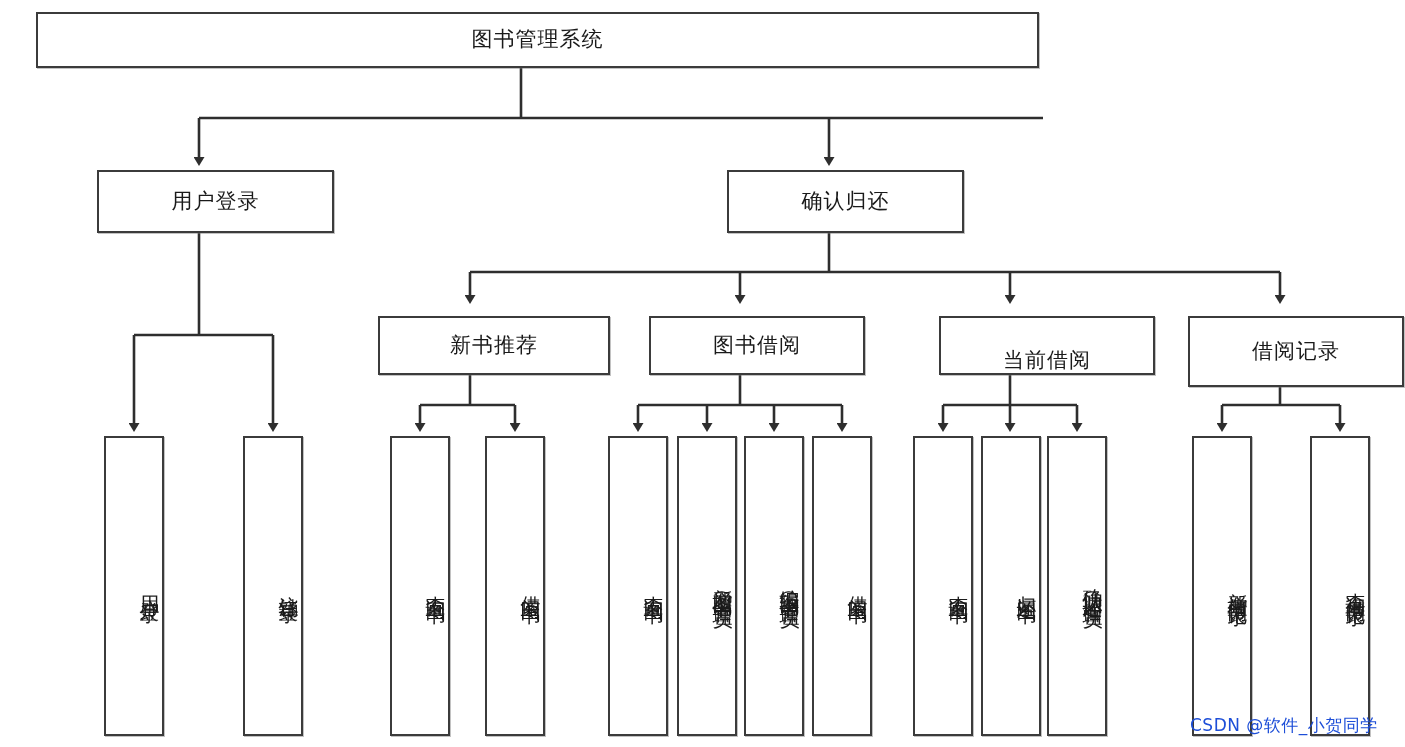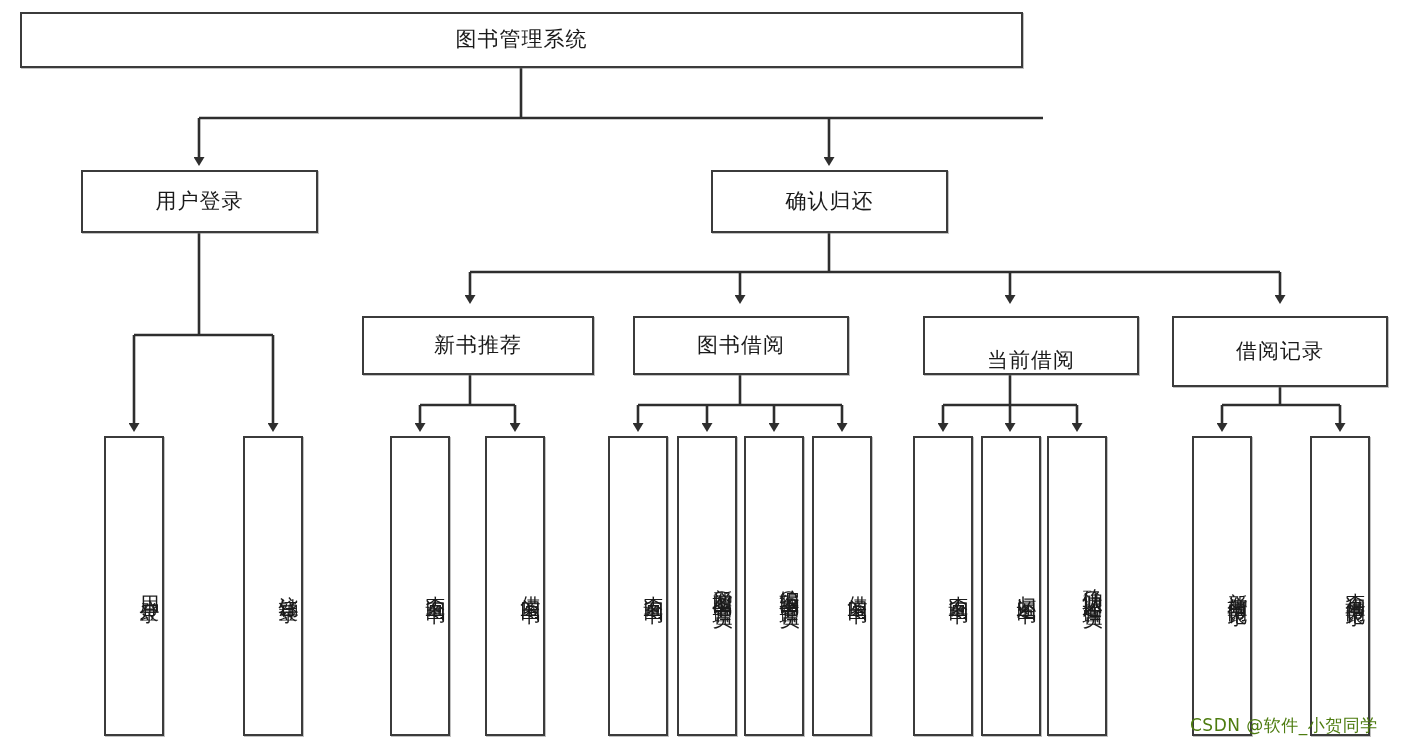--- a/index.html
+++ b/index.html
@@ -26,20 +26,21 @@
     align-items: center;
     justify-content: center;
     color: #1a1a1a;
     text-align: center;
     box-shadow: 1px 1px 0 rgba(120,120,120,0.45);
   }
   .node.horiz {
     font-size: 21px;
     letter-spacing: 1px;
     line-height: 1.2;
+    margin-left: 16px;
   }
   .node.vert {
     writing-mode: vertical-rl;
     text-orientation: upright;
     font-size: 20px;
     letter-spacing: 3px;
     line-height: 1.25;
     padding-top: 6px;
     padding-bottom: 6px;
     align-items: flex-start;
@@ -51,21 +52,21 @@
   #edges {
     position: absolute;
     left: 0;
     top: 0;
     width: 1405px;
     height: 747px;
     pointer-events: none;
   }
   .watermark {
     position: absolute;
-    color: #4d7c0f;
+    color: #1d4ed8;
     font-size: 17px;
     letter-spacing: 0.5px;
     white-space: nowrap;
     left: 1190px;
     top: 714px;
   }
 </style>
 </head>
 <body>
 

